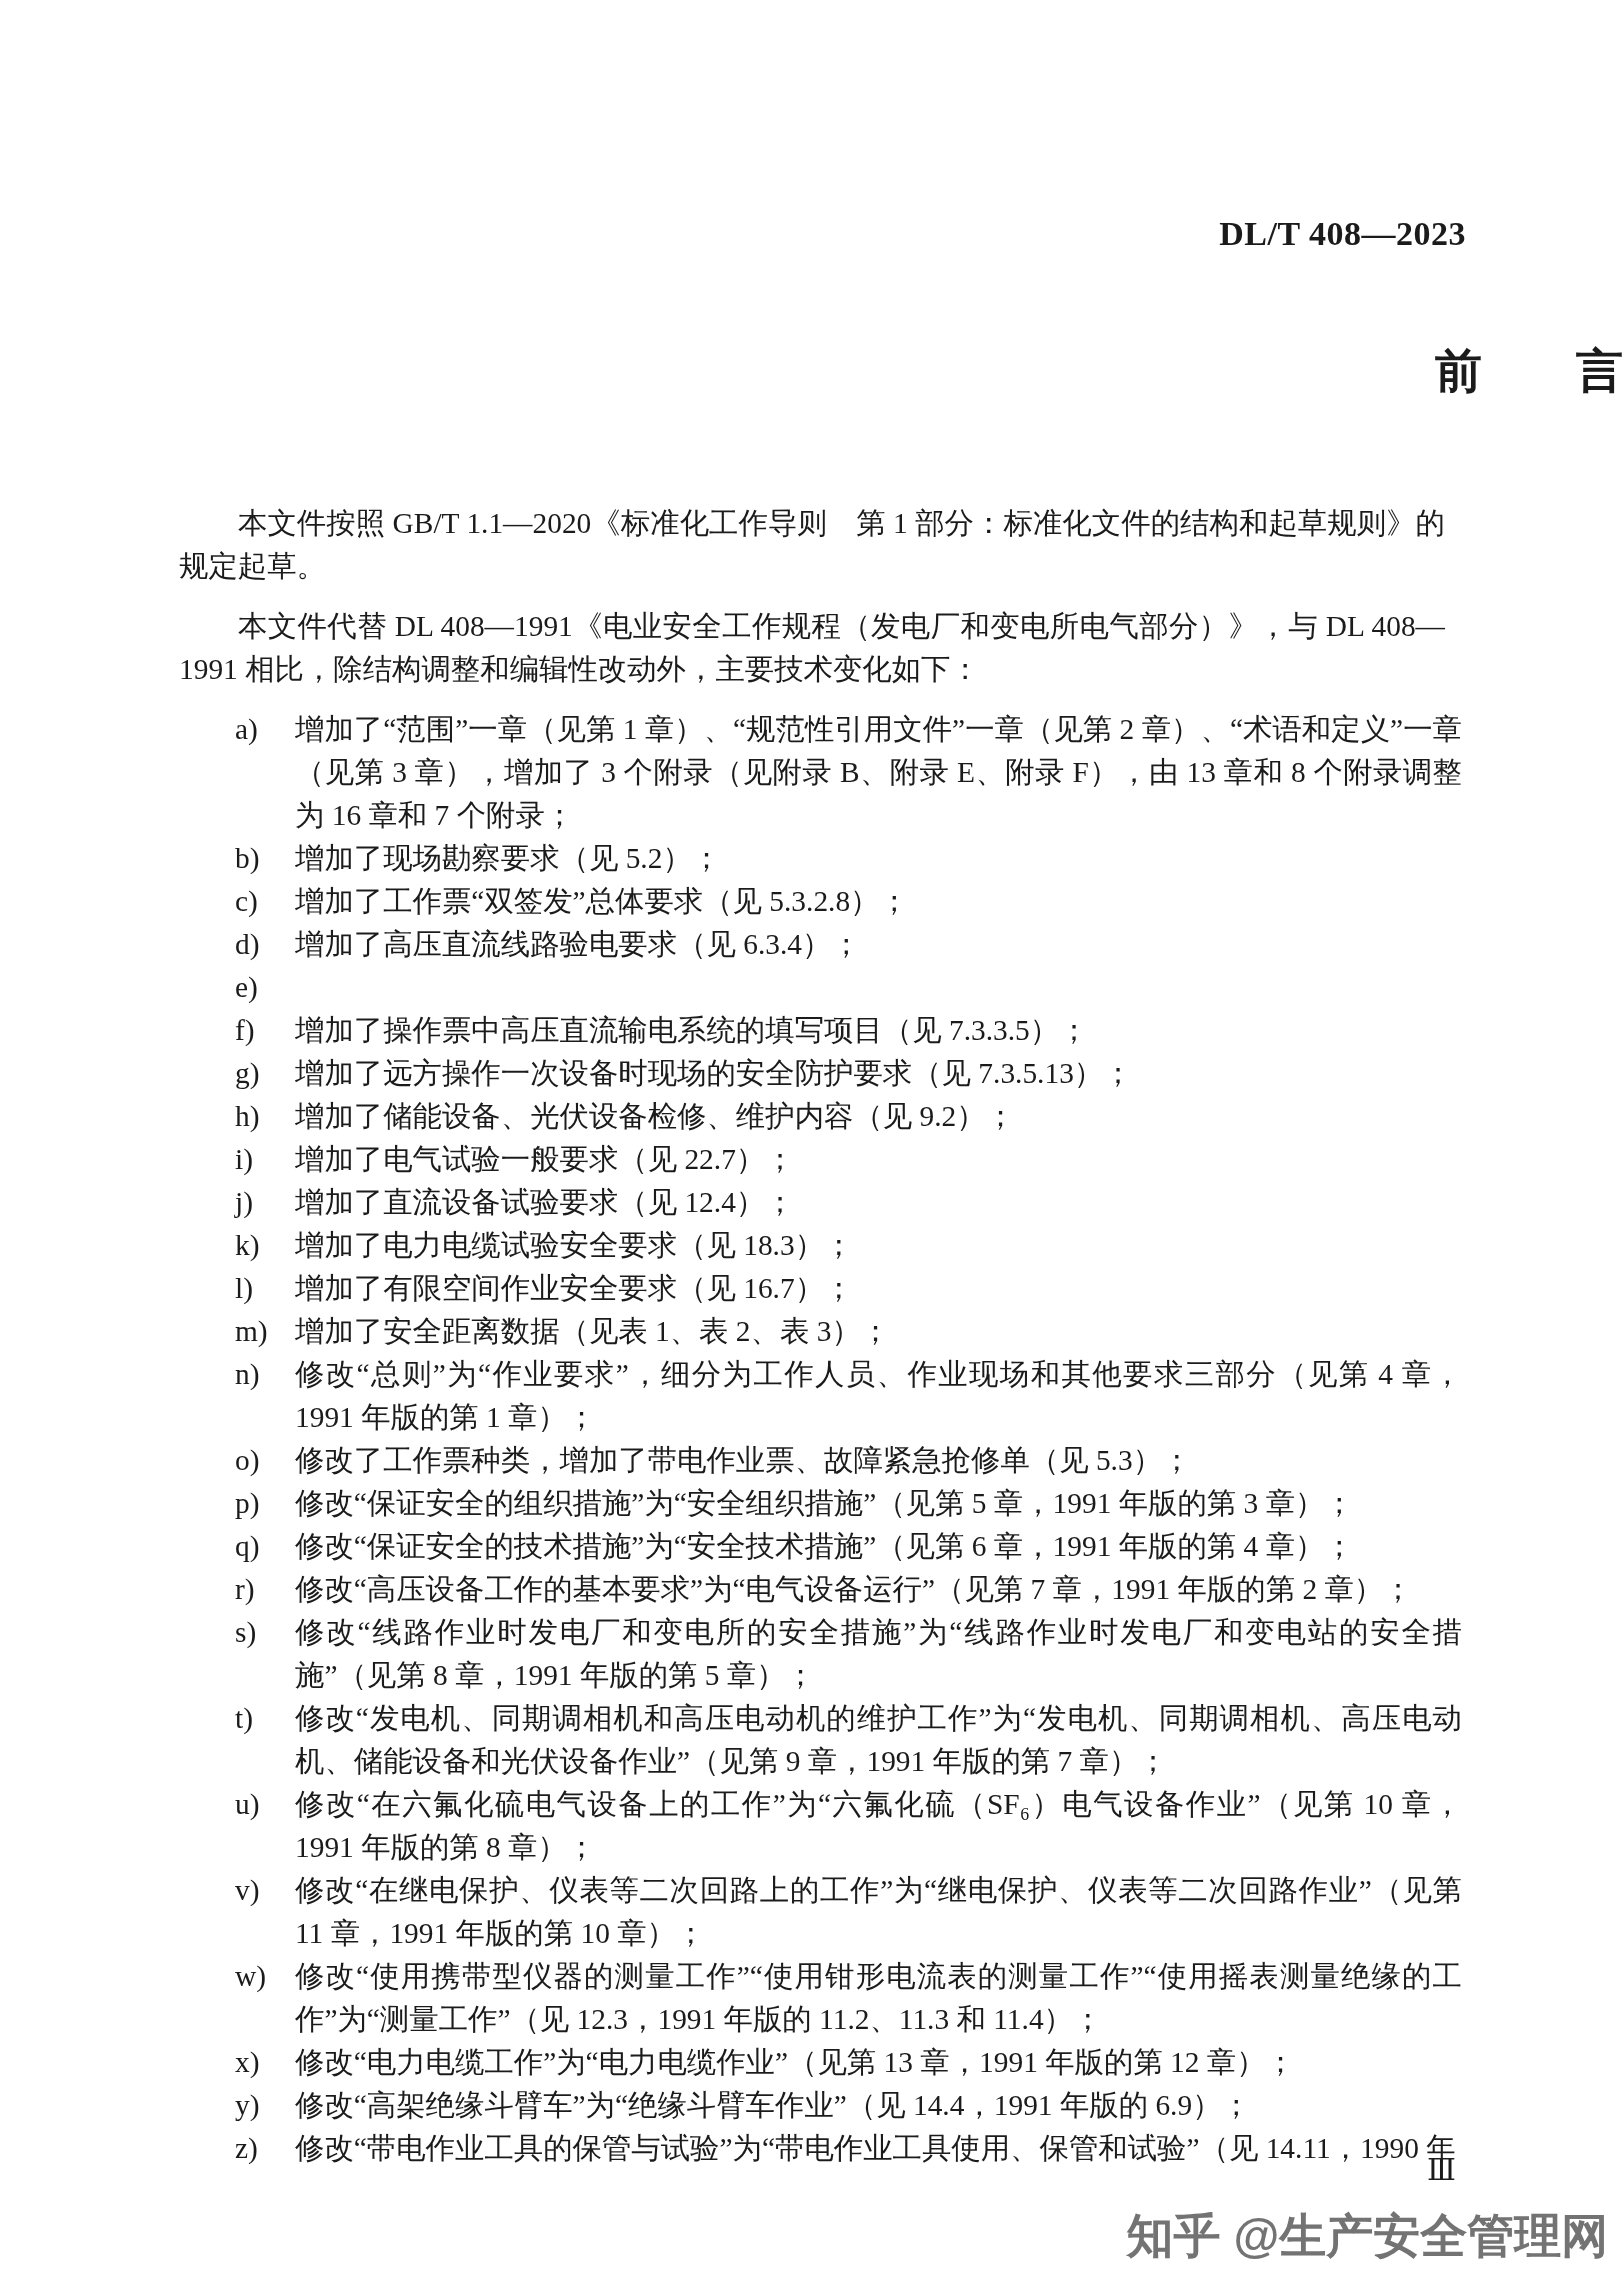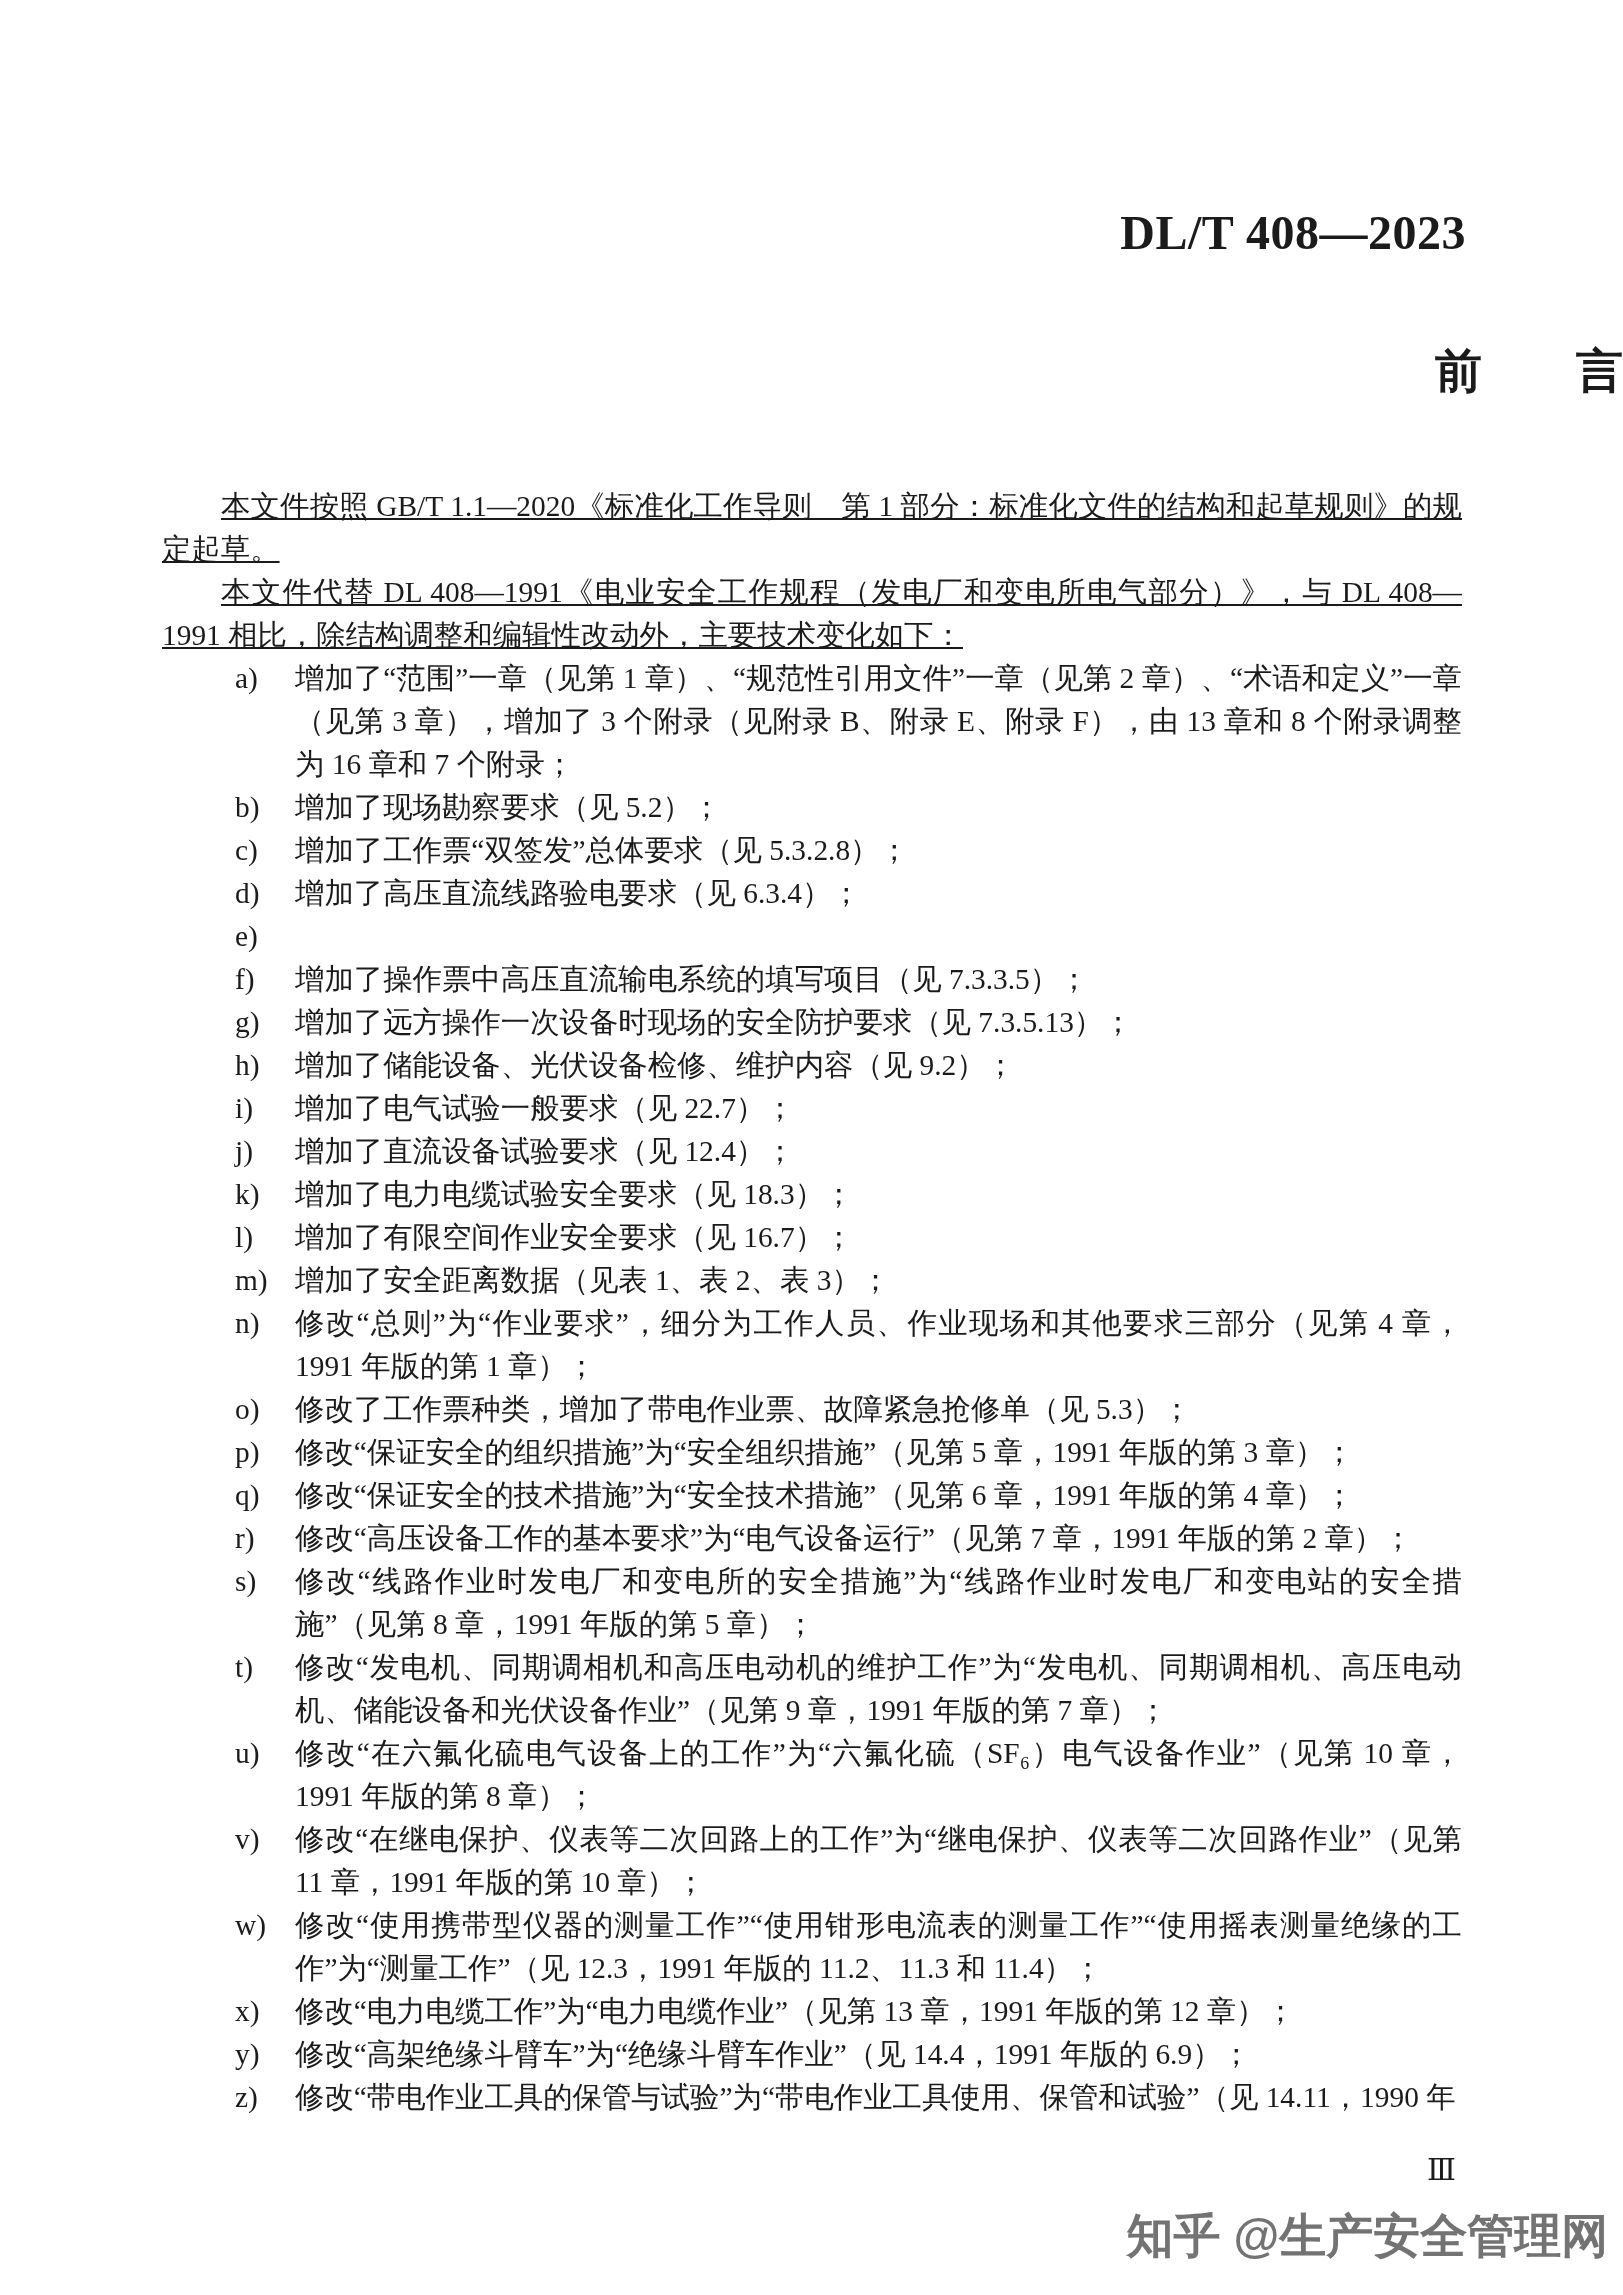--- a/index.html
+++ b/index.html
@@ -7,23 +7,23 @@
     position: relative;
     width: 1623px;
     height: 2295px;
     background: #ffffff;
     color: #1b1b1b;
     font-family: "Liberation Serif", "DejaVu Serif", serif;
     overflow: hidden;
   }
   .std-code {
     position: absolute;
-    top: 205px;
+    top: 215px;
     right: 157px;
-    font-size: 48px;
+    font-size: 34px;
     font-weight: 700;
     letter-spacing: 0.5px;
     font-family: "Liberation Serif", "DejaVu Serif", serif;
     white-space: nowrap;
   }
   .fw-title {
     position: absolute;
     top: 344px;
     left: 0;
     width: 100%;
@@ -37,21 +37,21 @@
   }
   .content {
     position: absolute;
     left: 162px;
     top: 485px;
     width: 1300px;
     font-size: 29.4px;
     line-height: 43px;
     text-align: justify;
   }
-  .para { margin: 0; text-indent: 59px; text-decoration: underline; }
+  .para { margin: 17px; text-indent: 59px; }
   .change-item { display: flex; padding-left: 73px; }
   .change-item .item-label { flex: 0 0 60px; }
   .change-item .item-text { flex: 1 1 auto; text-align: justify; }
   .page-num {
     position: absolute;
     top: 2152px;
     right: 167px;
     font-size: 30px;
     font-weight: 400;
   }

